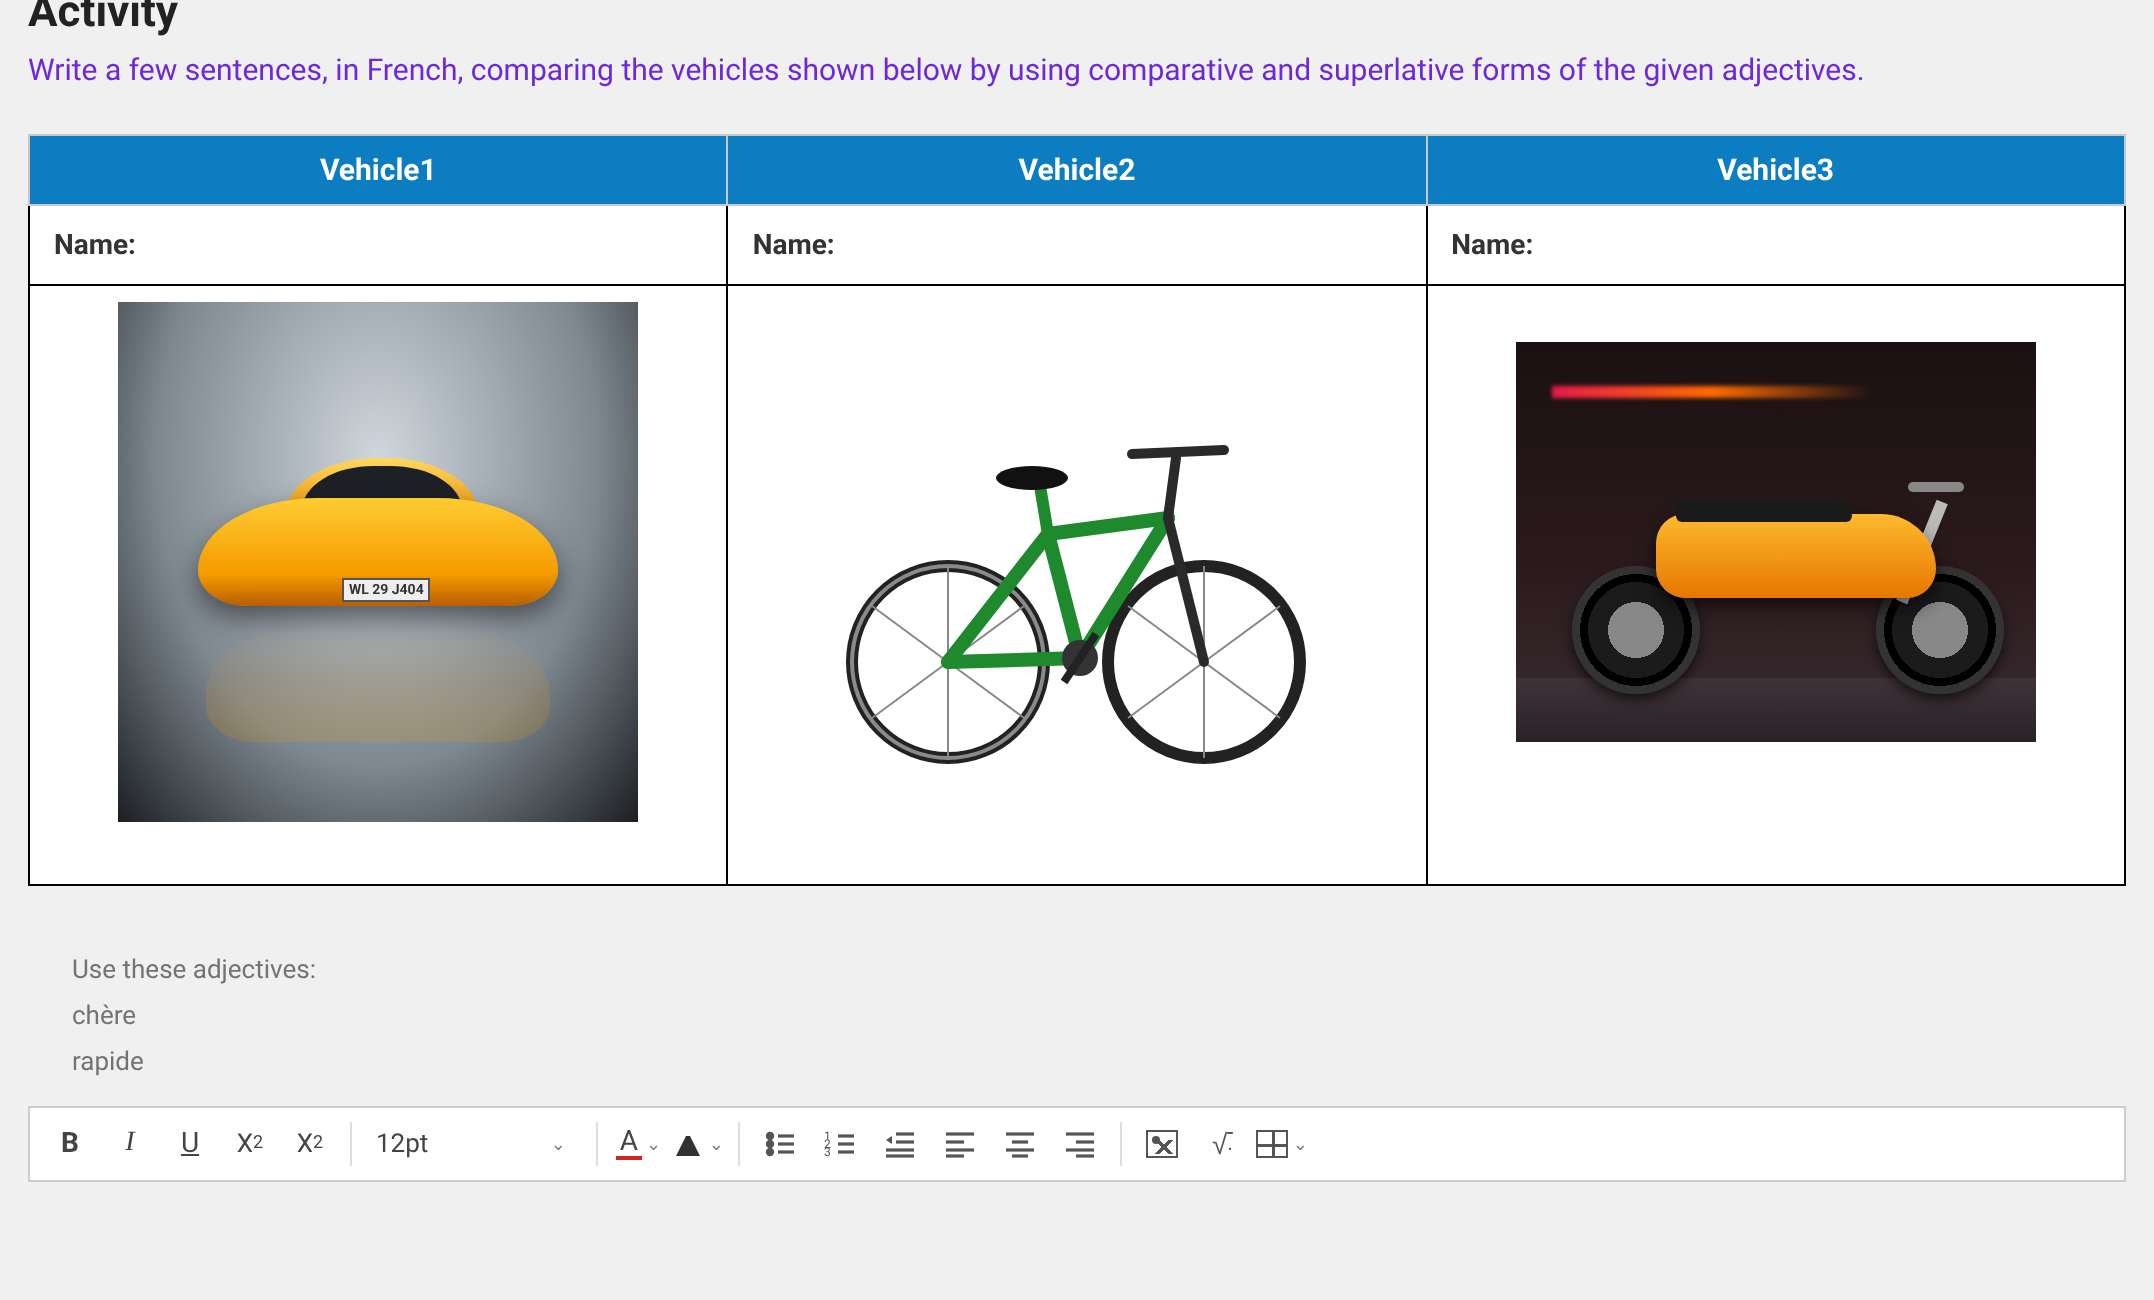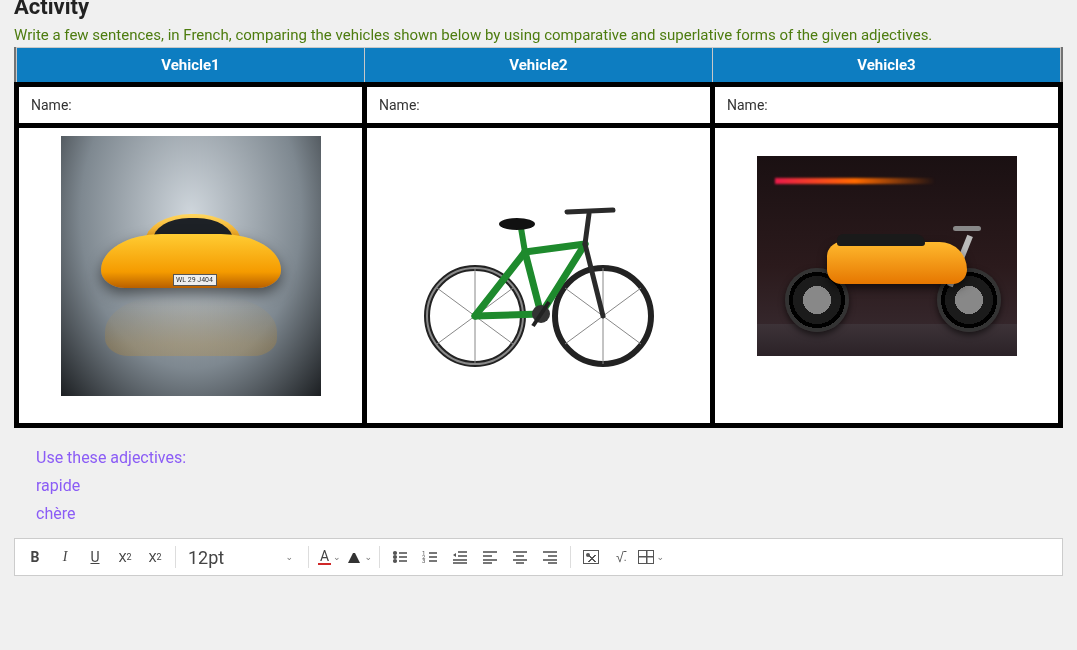--- a/index.html
+++ b/index.html
@@ -13,39 +13,41 @@
   .page-title {
     font-size: 22px;
     font-weight: 700;
     color: #222;
     margin-bottom: 4px;
     margin-top: -6px;
   }
   .instructions {
     font-size: 15px;
     line-height: 1.6;
-    color: #4d7c0f;
+    color: #6d28d9;
+    margin-bottom: 20px;
   }
   .vehicle-table {
     width: 100%;
     border-collapse: collapse;
     background: #737373;
   }
   .vehicle-table th {
     background: #0d7dc1;
     color: #fff;
     font-weight: 700;
     text-align: center;
     padding: 8px;
     font-size: 15px;
     border: 1px solid #c8c8c8;
   }
   .vehicle-table td {
-    border: 5px solid #000000;
+    border: 1px solid #000000;
     background: #fff;
+    font-weight: bold;
   }
   .name-cell {
     padding: 10px 12px;
     font-size: 14px;
     color: #333;
     height: 40px;
     vertical-align: middle;
   }
   .img-cell {
     padding: 8px;
@@ -97,25 +99,25 @@
   }
   .moto-seat { position:absolute; left:80px; top:78px; width:88px; height:12px; background:#1a1a1a; border-radius: 8px 12px 4px 4px;}
   .moto-wheel { position:absolute; width:64px; height:64px; border-radius:50%; background: radial-gradient(circle,#888 0 14px,#1b1b1b 14px 24px,#000 24px 28px,#333 28px 32px); box-shadow: 0 3px 6px rgba(0,0,0,.6);}
   .moto-w1 { left:28px; top:112px;}
   .moto-w2 { left:180px; top:112px;}
   .moto-fork { position:absolute; left:200px; top:78px; width:6px; height:54px; background:#bbb; transform:rotate(22deg);}
   .moto-bar { position:absolute; left:196px; top:70px; width:28px; height:5px; background:#888; border-radius:3px;}
   .moto-floor { position:absolute; left:0; bottom:0; width:100%; height:32px; background: linear-gradient(#3d3338,#2b2227);}
   
   .adj-block {
-    margin-top: 16px;
+    margin-top: 32px;
     margin-left: 22px;
-    font-size: 16px;
+    font-size: 13px;
     line-height: 1.75;
-    color:#8b5cf6;
+    color:#737373;
   }
   .toolbar {
     margin-top: 10px;
     background:#fff;
     border:1px solid #ccc;
     display:flex;
     align-items:center;
     gap:2px;
     padding:4px 6px;
     font-size:14px;
@@ -124,21 +126,21 @@
     min-width:28px; height:28px;
     display:flex; align-items:center; justify-content:center;
     color:#444; cursor:pointer; border-radius:3px;
   }
   .tsep { width:1px; height:22px; background:#ddd; margin:0 4px;}
   .tb-b { font-weight:700;}
   .tb-i { font-style:italic; font-family: Georgia, serif;}
   .tb-u { text-decoration: underline;}
   .tb-sup { font-size:13px;}
   .tb-sup sup, .tb-sup sub { font-size:9px;}
-  .tb-size { font-size:18px; padding:0 6px;}
+  .tb-size { font-size:13px; padding:0 6px;}
   .chev { font-size:9px; color:#777; margin-left:2px;}
   .tb-acolor { border-bottom:2px solid #d02828; padding:0 2px; line-height:14px;}
   .tb-img-ic { border:1.5px solid #555; width:16px; height:14px; position:relative;}
   .tb-img-ic::before { content:""; position:absolute; left:2px; top:2px; width:4px; height:4px; border-radius:50%; background:#555;}
   .tb-img-ic::after { content:""; position:absolute; left:1px; bottom:1px; width:14px; height:7px; background: linear-gradient(45deg, transparent 45%, #555 45% 55%, transparent 55%), linear-gradient(-45deg, transparent 45%, #555 45% 55%, transparent 55%);}
   .tb-check { font-family: Arial; font-size:14px; color:#555;}
   .tb-table { width:16px; height:14px; border:1.5px solid #555; background: linear-gradient(#555,#555) center/1.5px 100% no-repeat, linear-gradient(#555,#555) center/100% 1.5px no-repeat;}
 </style>
 </head>
 <body>
@@ -220,22 +222,22 @@
           <div class="moto-seat"></div>
         </div>
       </div>
     </td>
   </tr>
 </tbody>
   </table>
 
 <div class="adj-block">
   <div>Use these adjectives:</div>
+  <div>chère</div>
   <div>rapide</div>
-  <div>chère</div>
 </div>
 
 <div class="toolbar">
   <div class="tbtn tb-b">B</div>
   <div class="tbtn tb-i">I</div>
   <div class="tbtn tb-u">U</div>
   <div class="tbtn tb-sup">
       <span>X</span>
       <sup>2</sup>
     </div>

